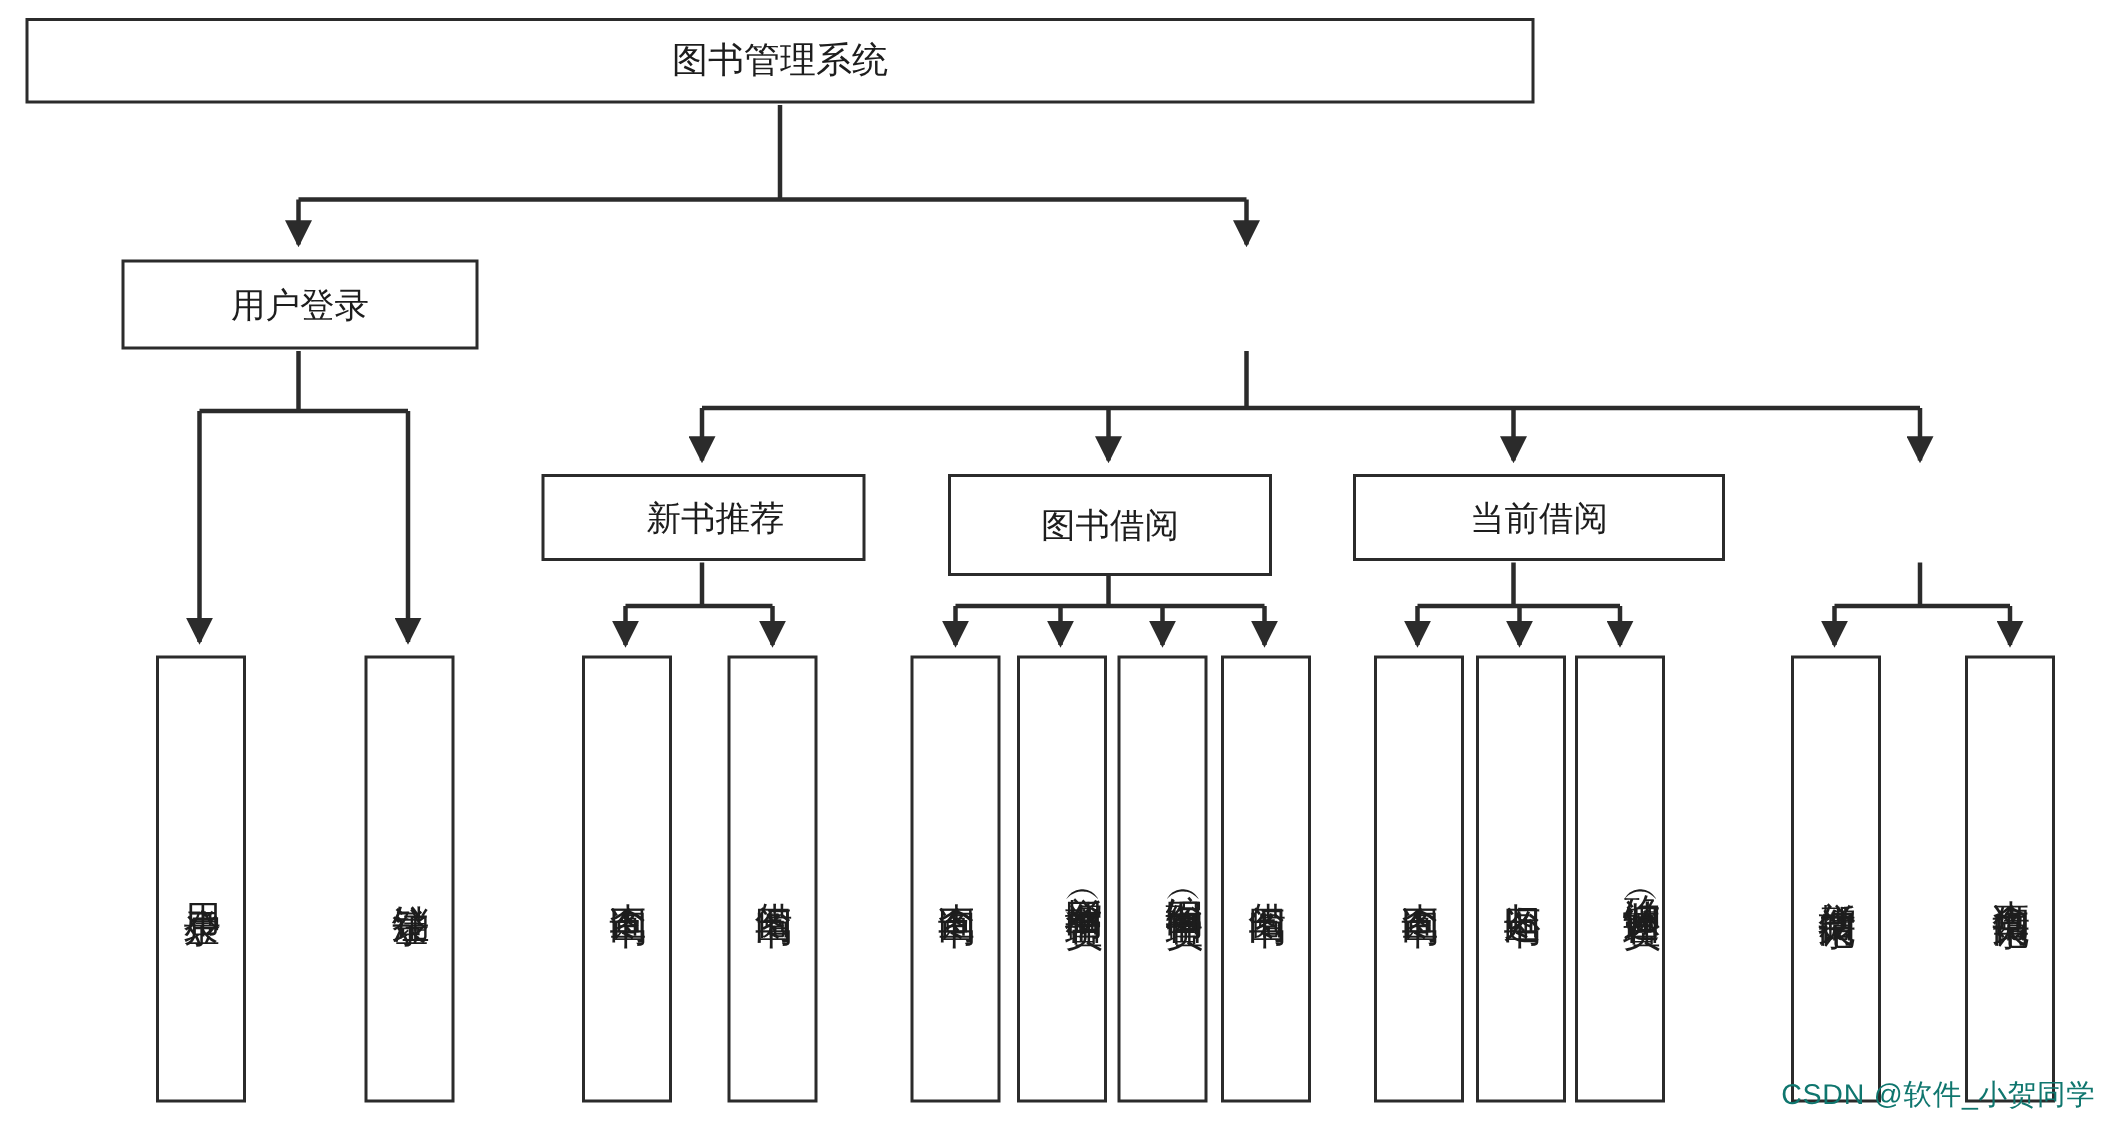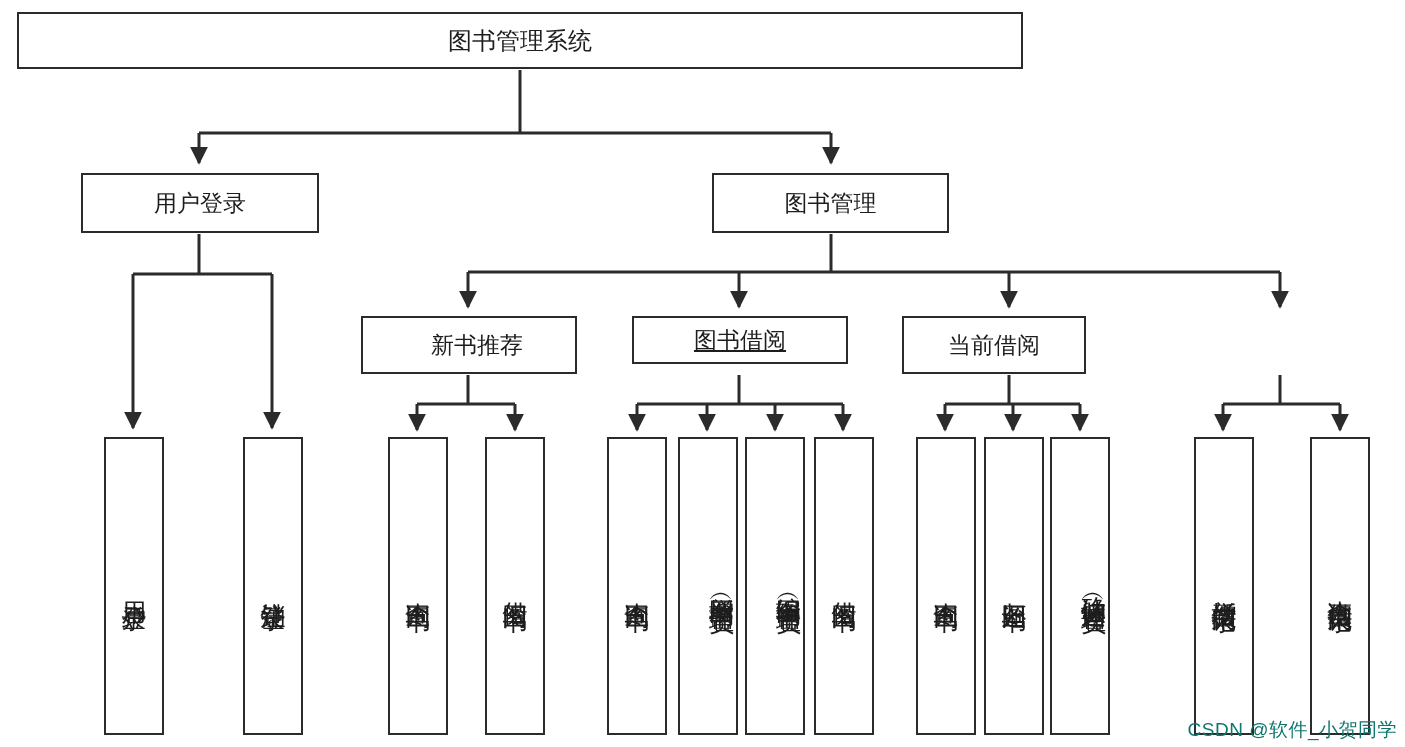--- a/index.html
+++ b/index.html
@@ -126,31 +126,28 @@
     </g>
   </svg>
 
   <div class="node root" style="left:17px; top:12px; width:1006px; height:57px;">
     <span>图书管理系统</span>
   </div>
 
   <div class="node h" style="left:81px; top:173px; width:238px; height:60px;">
     <span>用户登录</span>
   </div>
-  <div class="node h" style="left:712px; top:173px; width:237px; height:60px;">
-    <span>图书管理</span>
-  </div>
 
   <div class="node h" style="left:361px; top:316px; width:216px; height:58px;padding-left:16px;">
     <span>新书推荐</span>
   </div>
-  <div class="node h" style="left:632px; top:316px; width:216px; height:48px;text-decoration:underline;">
+  <div class="node h" style="left:632px; top:316px; width:216px; height:68px;">
     <span>图书借阅</span>
   </div>
-  <div class="node h" style="left:902px; top:316px; width:184px; height:58px;">
+  <div class="node h" style="left:902px; top:316px; width:248px; height:58px;">
     <span>当前借阅</span>
   </div>
 
   <div class="node v" style="left:104px; top:437px; width:60px; height:298px;">
     <span class="vtext">用户登录</span>
   </div>
   <div class="node v" style="left:243px; top:437px; width:60px; height:298px;">
     <span class="vtext">注销登录</span>
   </div>
 

